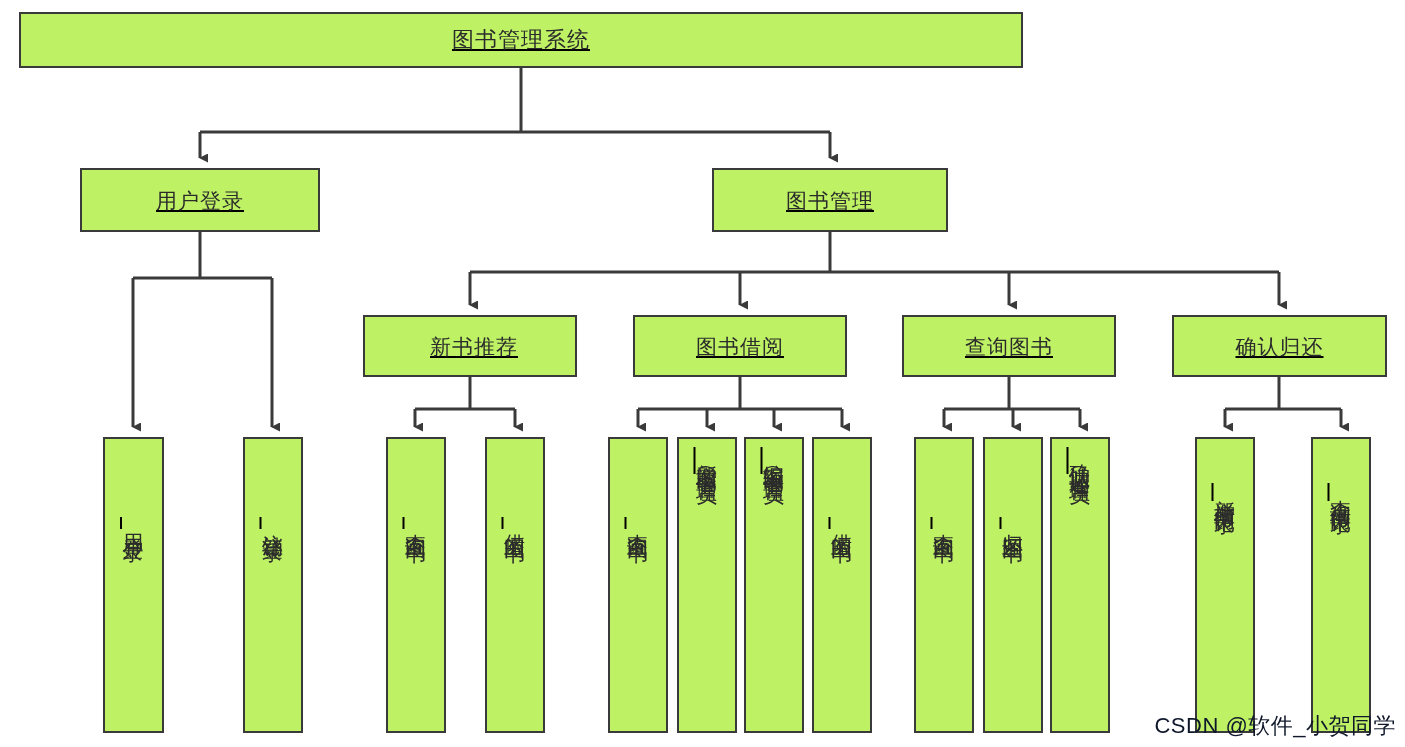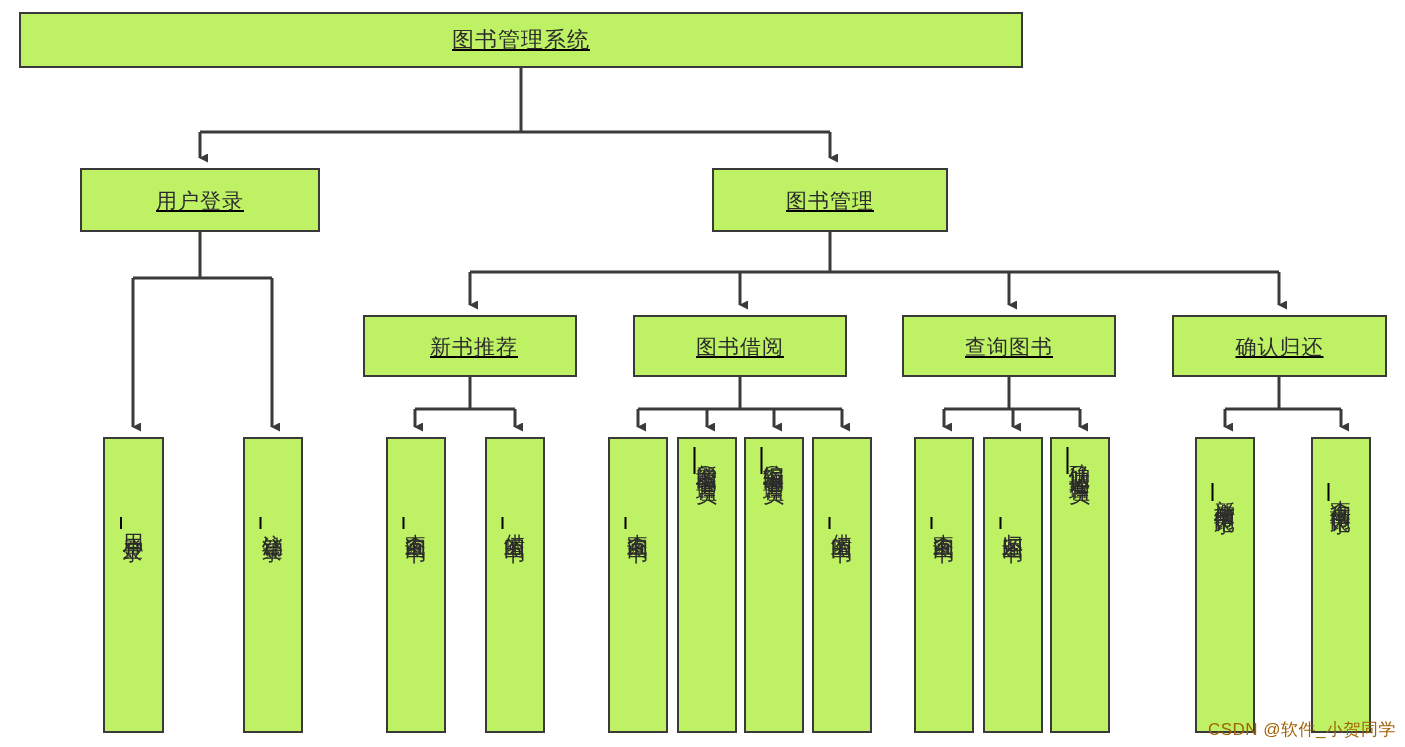--- a/index.html
+++ b/index.html
@@ -43,22 +43,22 @@
     text-orientation:upright;
     letter-spacing:3px;
     line-height:1;
     white-space:nowrap;
     display:block;
   }
   .watermark{
     position:absolute;
     right:9px;
     bottom:6px;
-    font-size:17px;
-    color:#a16207;
+    font-size:22px;
+    color:#0f172a;
     white-space:nowrap;
     letter-spacing:0.5px;
     pointer-events:none;
   }
 </style>
 </head>
 <body>
 
 <div id="diagram-root">
 

